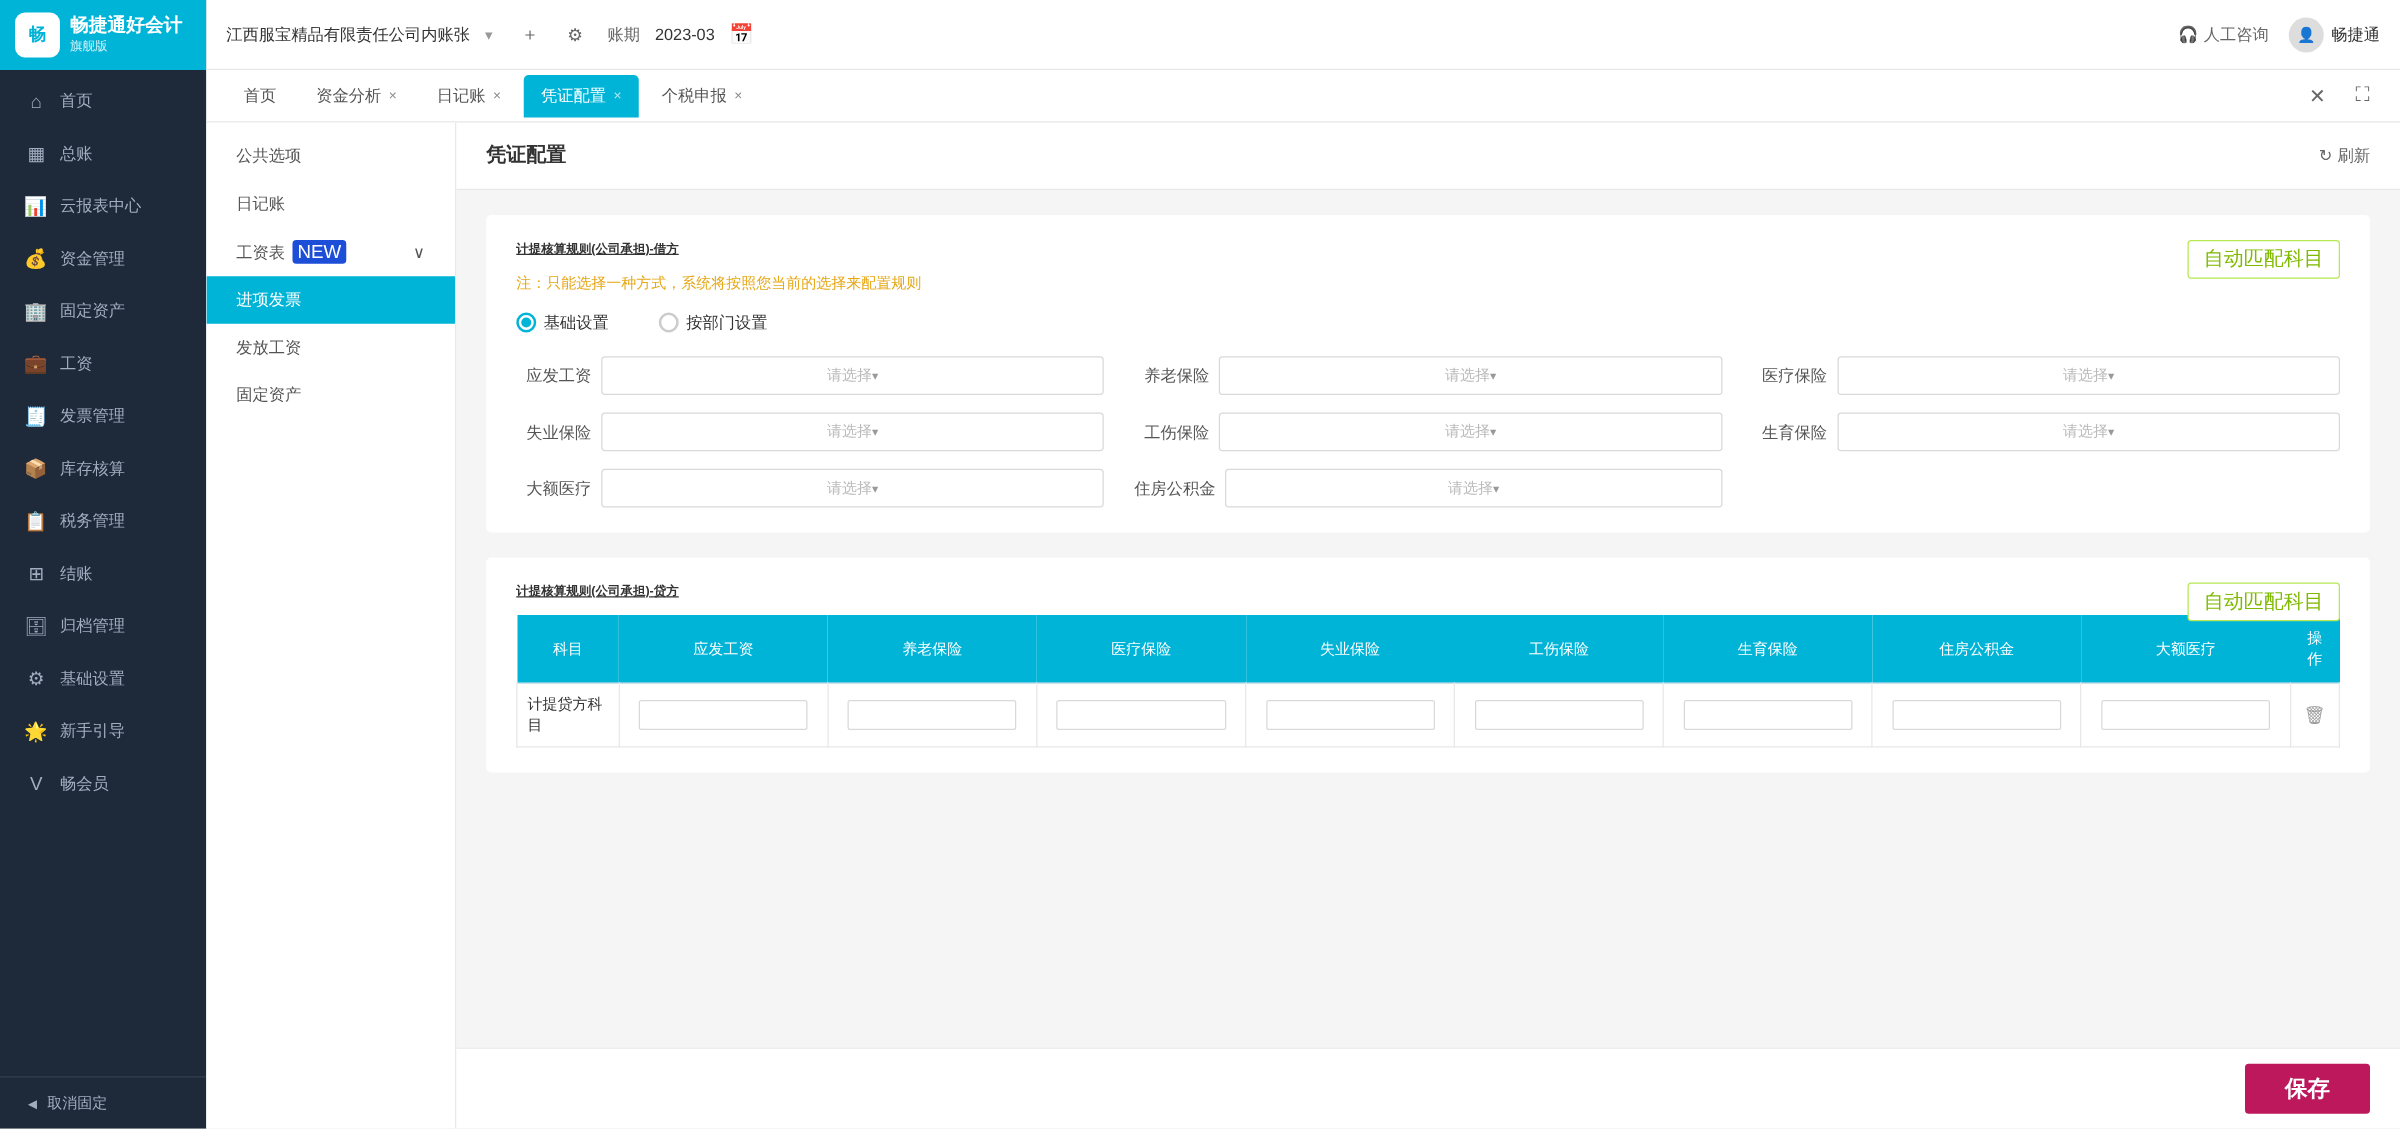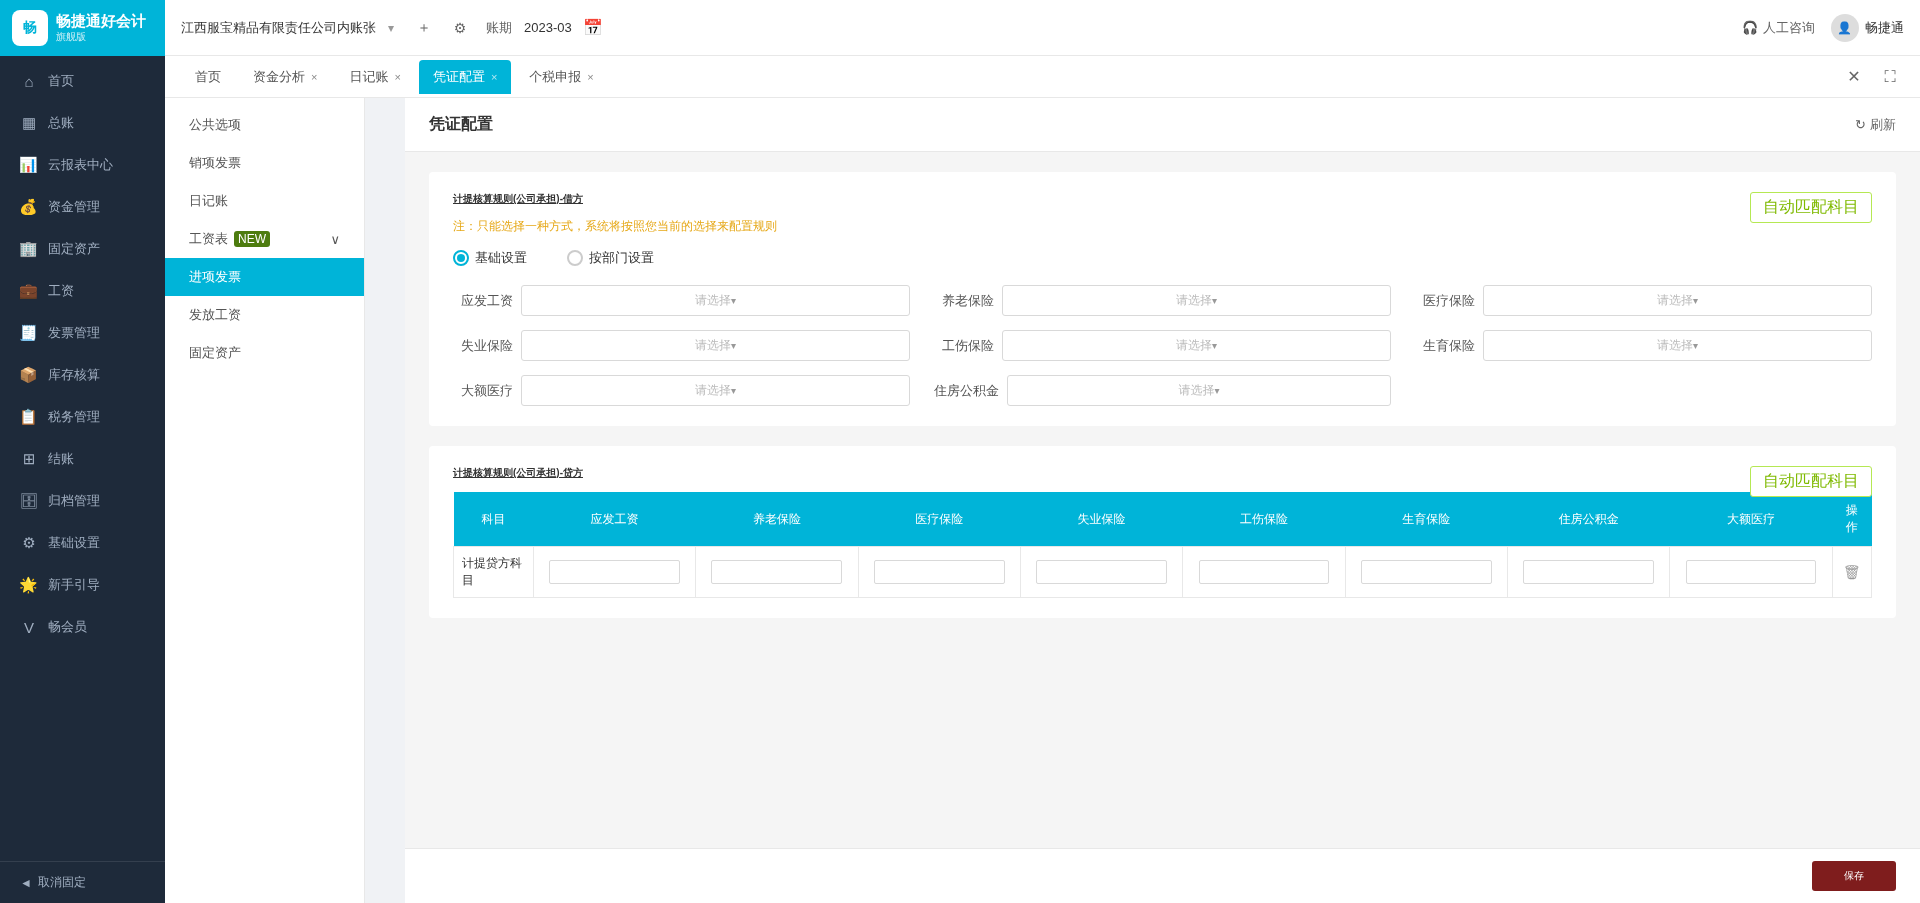--- a/index.html
+++ b/index.html
@@ -93,21 +93,21 @@
       display: flex; align-items: center; gap: 6px;
       border-radius: 4px 4px 0 0;
       white-space: nowrap;
     }
     .tab.active { background: #00b4d8; color: white; }
     .tab-close { font-size: 11px; color: inherit; opacity: 0.7; }
     .tabs-right { margin-left: auto; display: flex; gap: 8px; }
     .tabs-right-btn { width: 28px; height: 28px; display: flex; align-items: center; justify-content: center; cursor: pointer; color: #666; font-size: 16px; }
 
     
-    .content-area { flex: 1; display: flex; overflow: hidden; background: #f0f2f5; gap: 40px; }
+    .content-area { flex: 1; display: flex; overflow: hidden; background: #f0f2f5; }
 
     
     .left-menu {
       width: 200px;
       background: white;
       border-right: 1px solid #e8e8e8;
       padding: 8px 0;
       flex-shrink: 0;
       overflow-y: auto;
     }
@@ -120,23 +120,23 @@
     .menu-item.active { background: #00b4d8; color: white; }
     .menu-item-with-badge { display: flex; align-items: center; gap: 6px; }
     .menu-group {
       display: flex; align-items: center; justify-content: space-between;
       padding: 10px 24px;
       font-size: 13px;
       color: #555;
       cursor: pointer;
     }
     .new-badge {
-      background: #4d7c0f;
+      background: #1d4ed8;
       color: white;
-      font-size: 12px;
+      font-size: 15px;
       padding: 1px 4px;
       border-radius: 3px;
     }
 
     
     .page-content {
       flex: 1;
       overflow-y: auto;
       padding: 0;
       display: flex;
@@ -250,27 +250,28 @@
 
     
     .bottom-bar {
       background: white;
       padding: 12px 24px;
       display: flex;
       justify-content: flex-end;
       border-top: 1px solid #e8e8e8;
     }
     .save-btn {
-      background: #7f1d1d;
+      background: #be185d;
       color: white;
       border: none;
       padding: 8px 32px;
-      font-size: 10px;
+      font-size: 18px;
       border-radius: 3px;
       cursor: pointer;
+      font-weight: bold;
     }
 
     
     .page-content::-webkit-scrollbar { width: 6px; }
     .page-content::-webkit-scrollbar-track { background: #f0f0f0; }
     .page-content::-webkit-scrollbar-thumb { background: #ccc; border-radius: 3px; }
   </style>
 </head>
 <body>
 
@@ -395,21 +396,20 @@
     <div class="tabs-right">
       <div class="tabs-right-btn">✕</div>
       <div class="tabs-right-btn">⛶</div>
     </div>
   </div>
 
   <div class="content-area">
 
     <div class="left-menu">
       <div class="menu-item">公共选项</div>
-      <div class="menu-item">销项发票</div>
       <div class="menu-item">日记账</div>
       <div class="menu-group">
         <div class="menu-item-with-badge" style="padding:0;">
           <span>工资表</span>
           <span class="new-badge">NEW</span>
         </div>
         <span>∨</span>
       </div>
       <div class="menu-item active">进项发票</div>
       <div class="menu-item">发放工资</div>

